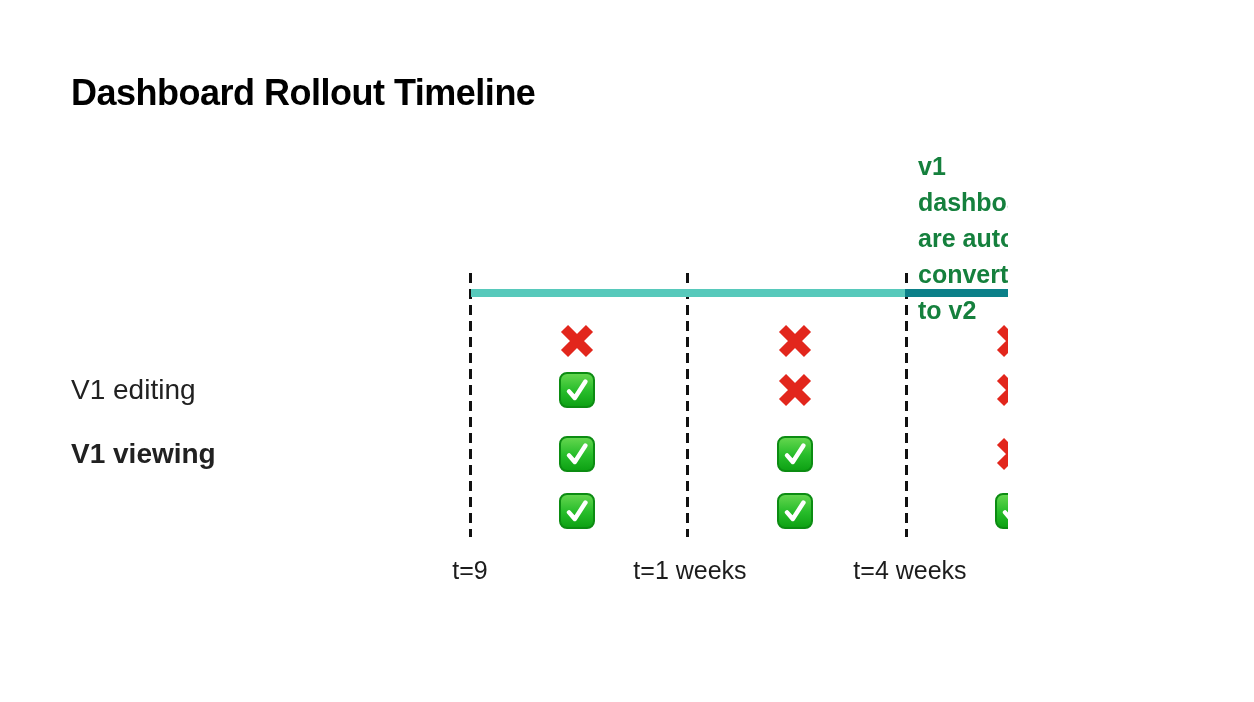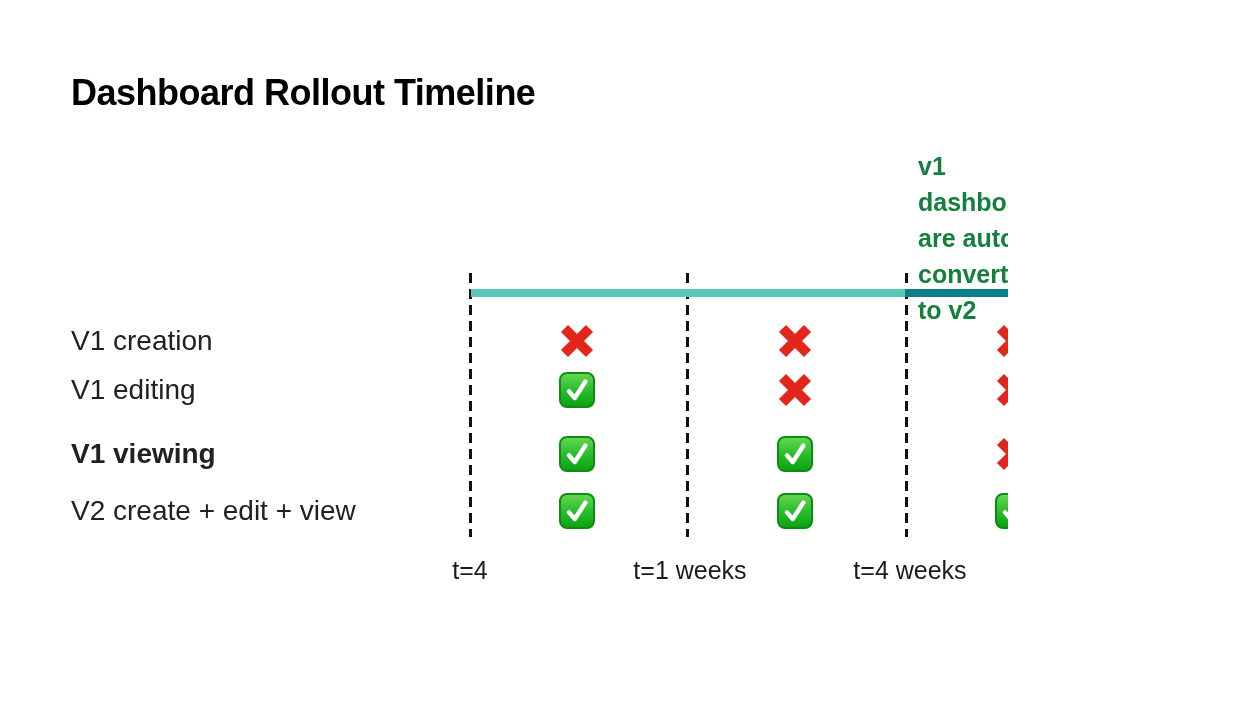--- a/index.html
+++ b/index.html
@@ -54,24 +54,22 @@
 to v2</div>
 
   <div class="tickline" style="left:469px"></div>
   <div class="tickline" style="left:686px"></div>
   <div class="tickline" style="left:905px"></div>
   <div class="tickline" style="left:1120px"></div>
 
   <div class="bar phase1"></div>
   <div class="bar phase2"></div>
 
-  <div class="rowlabel row0">V1 creation</div>
   <div class="rowlabel row1">V1 editing</div>
   <div class="rowlabel row2">V1 viewing</div>
-  <div class="rowlabel row3">V2 create + edit + view</div>
 
   <div class="mark row0 col0" data-state="no">
     <svg class="cross-svg" viewBox="0 0 38 38">
         <path d="M6.5 6.5 L31.5 31.5 M31.5 6.5 L6.5 31.5" stroke="#e2261c" stroke-width="10" fill="none"></path>
       </svg>
 
   </div>
   <div class="mark row0 col1" data-state="no">
     <svg class="cross-svg" viewBox="0 0 38 38">
         <path d="M6.5 6.5 L31.5 31.5 M31.5 6.5 L6.5 31.5" stroke="#e2261c" stroke-width="10" fill="none"></path>
@@ -147,18 +145,18 @@
   </div>
   <div class="mark row3 col2" data-state="yes">
 
     <span class="check-box">
         <svg viewBox="0 0 36 36">
           <path d="M9 19.5 L15.5 27 L27.5 8.5" fill="none" stroke="#ffffff" stroke-width="5" stroke-linecap="round" stroke-linejoin="round"></path>
         </svg>
       </span>
   </div>
 
-  <div class="ticklabel" style="left:470px">t=4</div>
+  <div class="ticklabel" style="left:470px">t=9</div>
   <div class="ticklabel" style="left:690px">t=1 weeks</div>
   <div class="ticklabel" style="left:910px">t=4 weeks</div>
   <div class="ticklabel" style="left:1119px">...</div>
 
 </div>
 
 </body></html>

